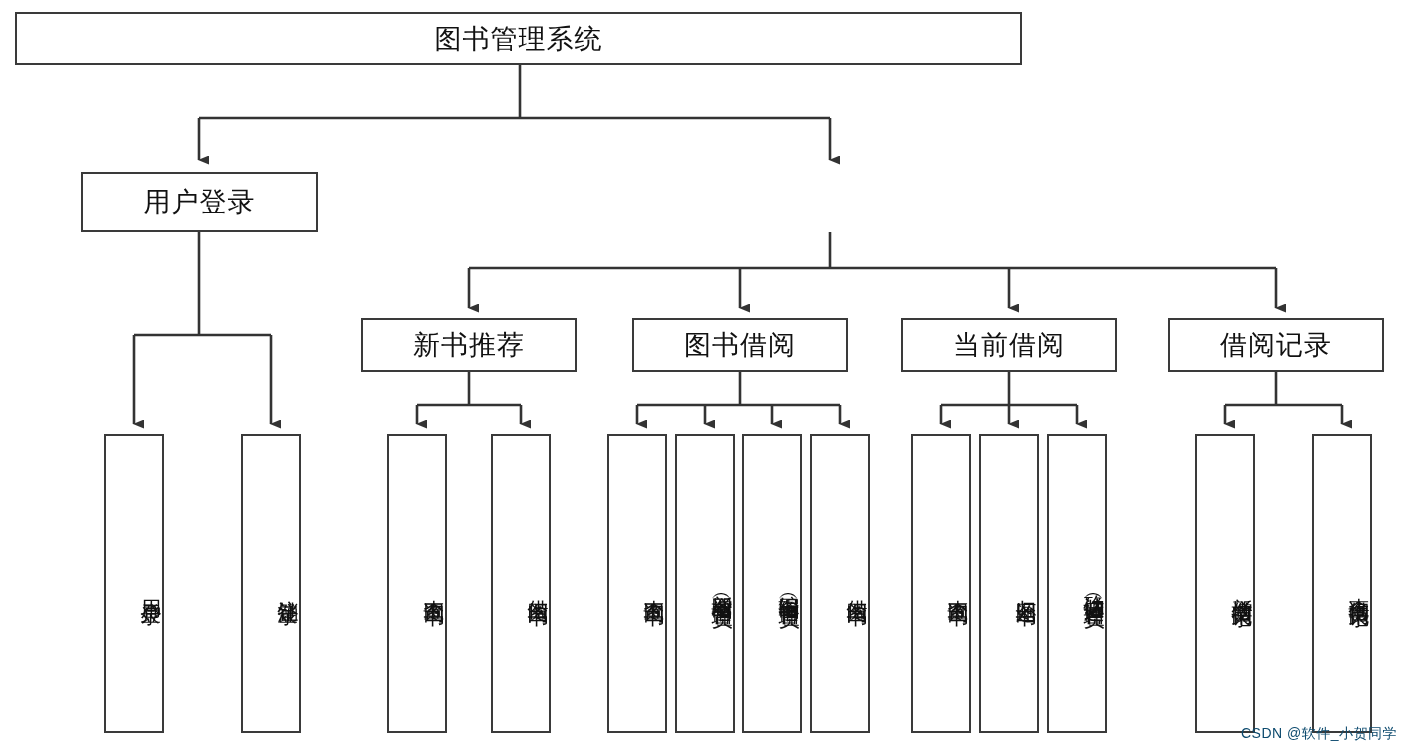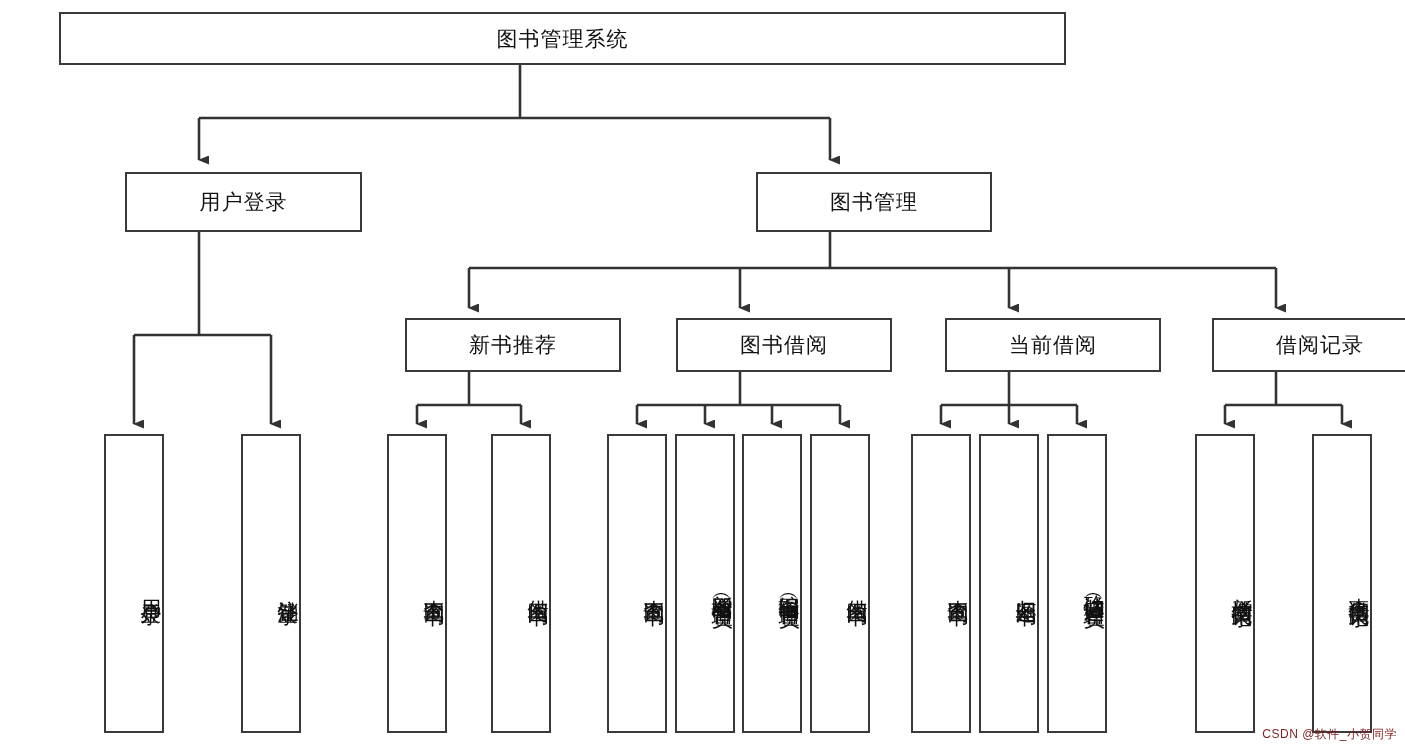--- a/index.html
+++ b/index.html
@@ -29,23 +29,22 @@
     position: absolute;
     box-sizing: border-box;
     background: #ffffff;
     border: 2px solid #3a3a3a;
     display: flex;
     align-items: center;
     justify-content: center;
     color: #111111;
   }
   .node.horiz {
-    font-size: 21px;
+    font-size: 27px;
     letter-spacing: 1px;
-    margin-left: 44px;
   }
   .node.vert {
     writing-mode: vertical-rl;
     text-orientation: upright;
     font-size: 21px;
     letter-spacing: 2px;
     align-items: flex-start;
     justify-content: center;
     padding-top: 6px;
     line-height: 1.02;
@@ -53,22 +52,22 @@
   .node.vert > .label {
     writing-mode: vertical-rl;
     text-orientation: upright;
     display: block;
     max-height: 100%;
   }
   .watermark {
     position: absolute;
     right: 8px;
     bottom: 4px;
-    font-size: 12px;
-    color: #7f1d1d;
+    font-size: 14px;
+    color: #0c4a6e;
     white-space: nowrap;
     letter-spacing: 0.5px;
   }
 </style>
 </head>
 <body>
 
 <div id="diagram-root">
 
   <svg id="diagram-svg" viewBox="0 0 1405 747">
@@ -121,23 +120,20 @@
     </g>
   </svg>
 
   <div class="node horiz" style="left:15px; top:12px; width:1007px; height:53px;">
     <span class="label">图书管理系统</span>
   </div>
 
   <div class="node horiz" style="left:81px; top:172px; width:237px; height:60px;">
     <span class="label">用户登录</span>
   </div>
-  <div class="node horiz" style="left:712px; top:172px; width:236px; height:60px;">
-    <span class="label">图书管理</span>
-  </div>
 
   <div class="node horiz" style="left:632px; top:318px; width:216px; height:54px;">
     <span class="label">图书借阅</span>
   </div>
   <div class="node horiz" style="left:361px; top:318px; width:216px; height:54px;">
     <span class="label">新书推荐</span>
   </div>
   <div class="node horiz" style="left:1168px; top:318px; width:216px; height:54px;">
     <span class="label">借阅记录</span>
   </div>

